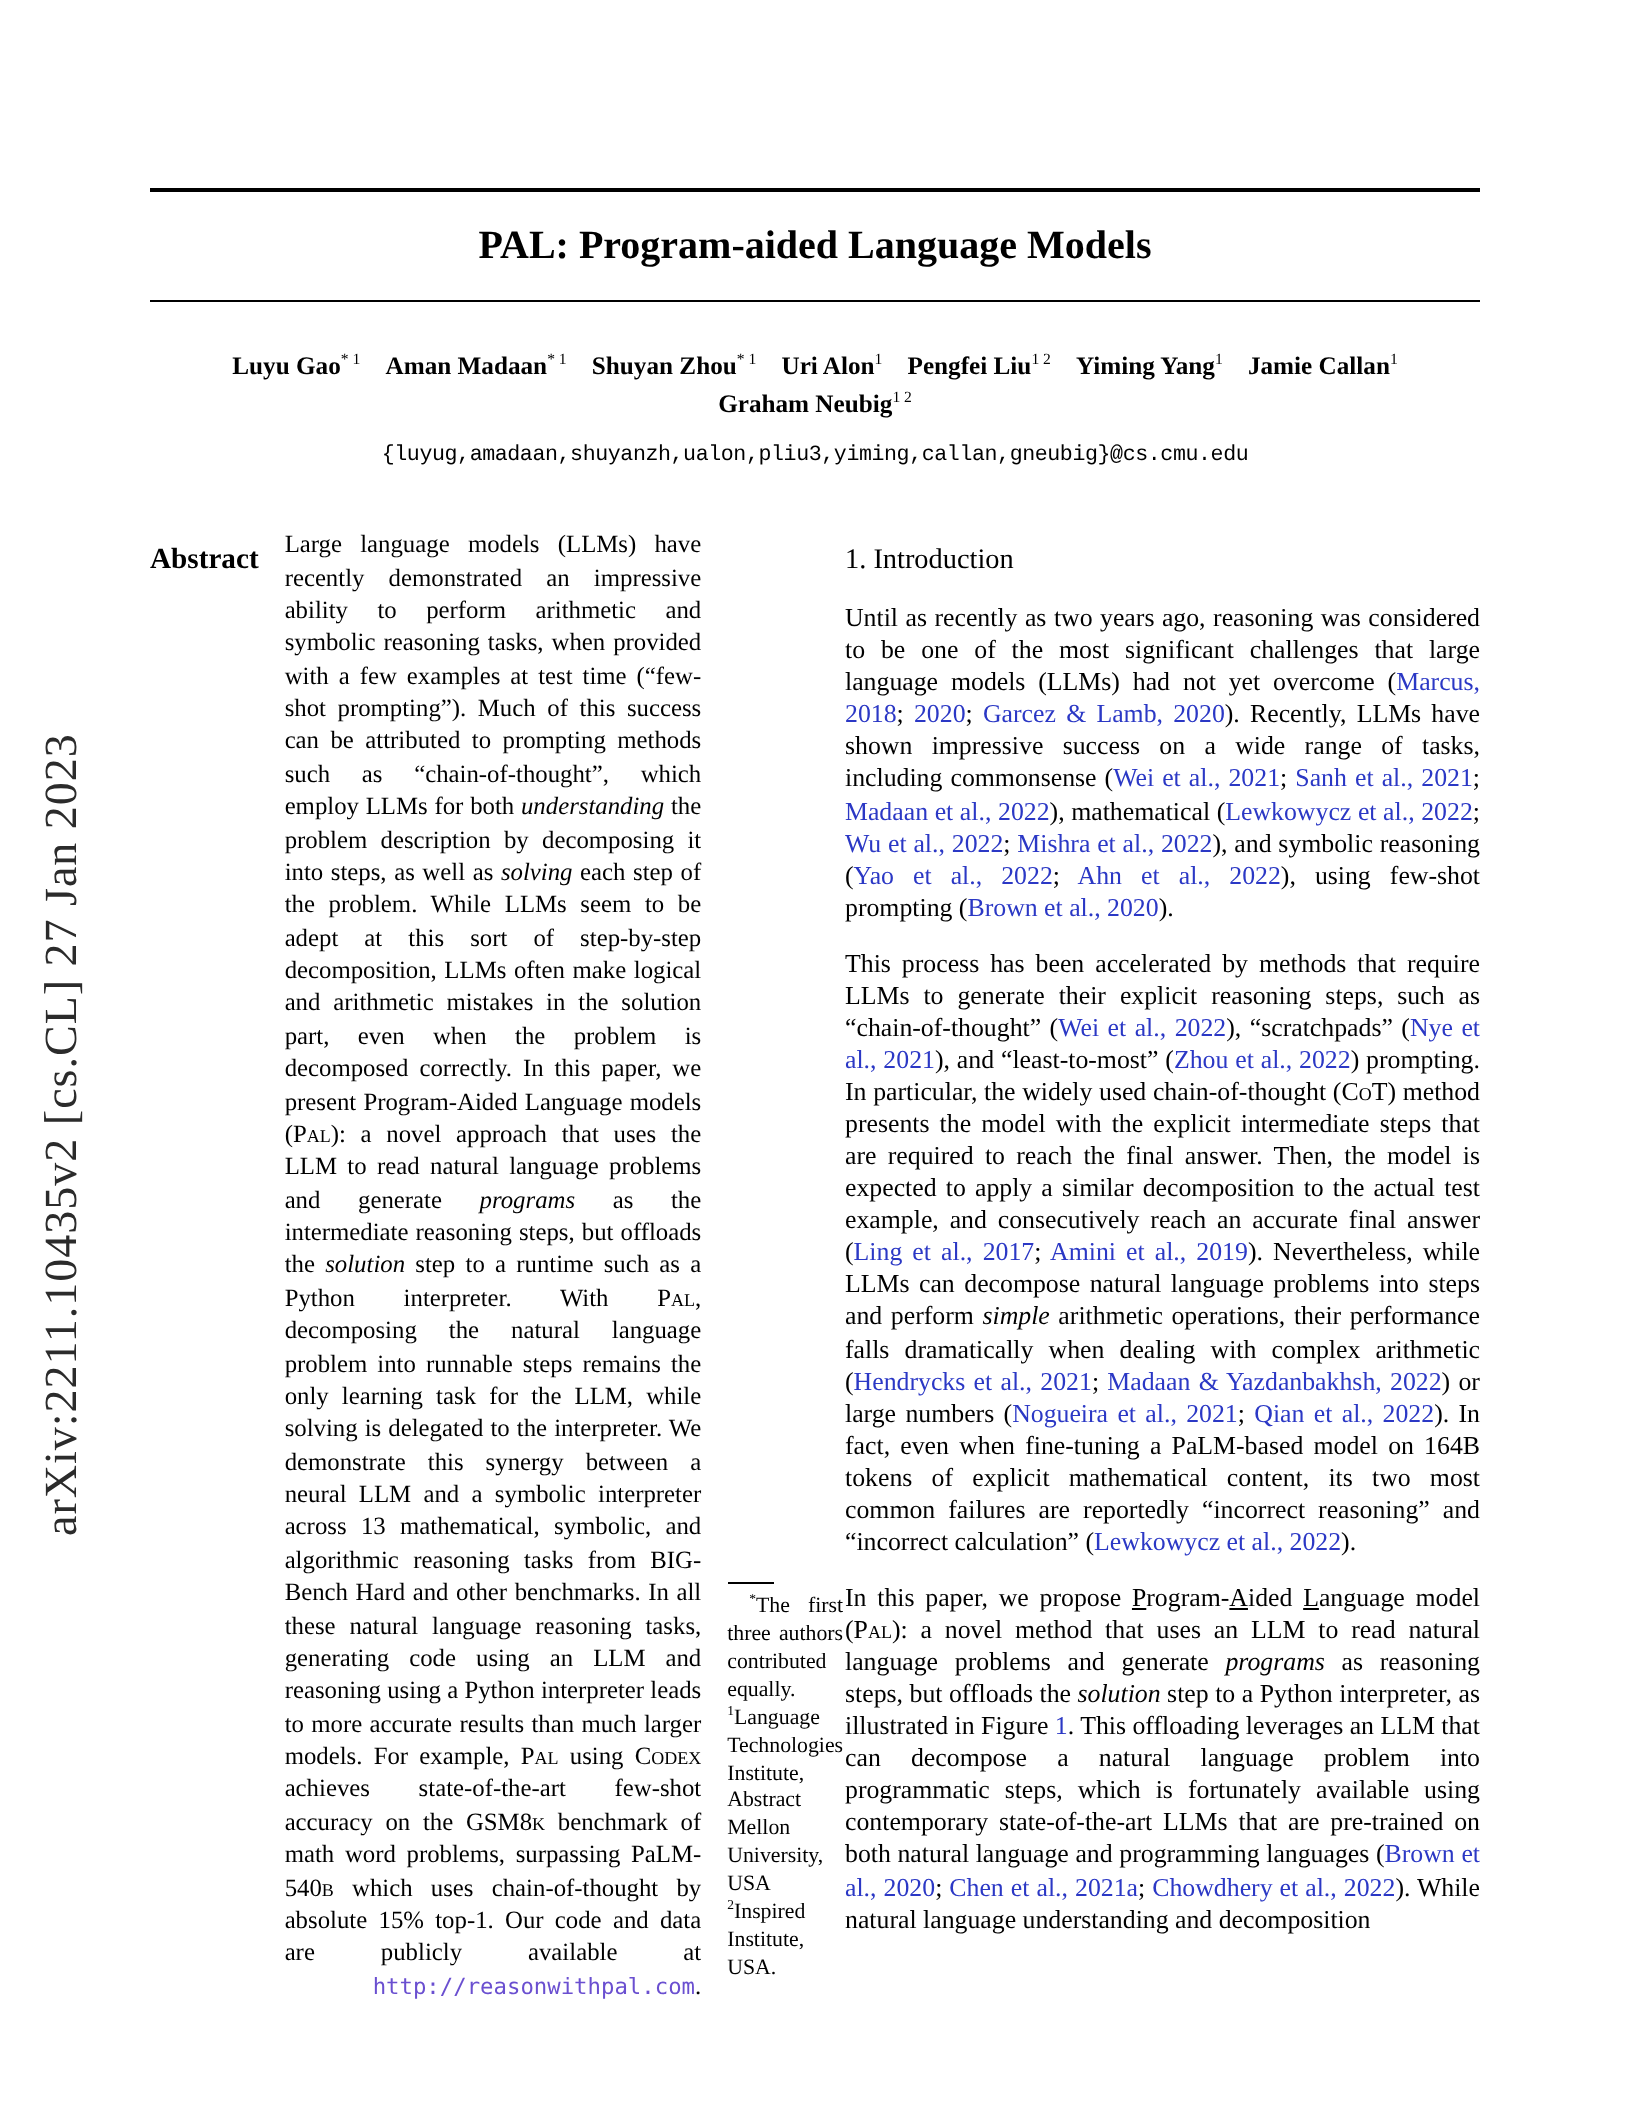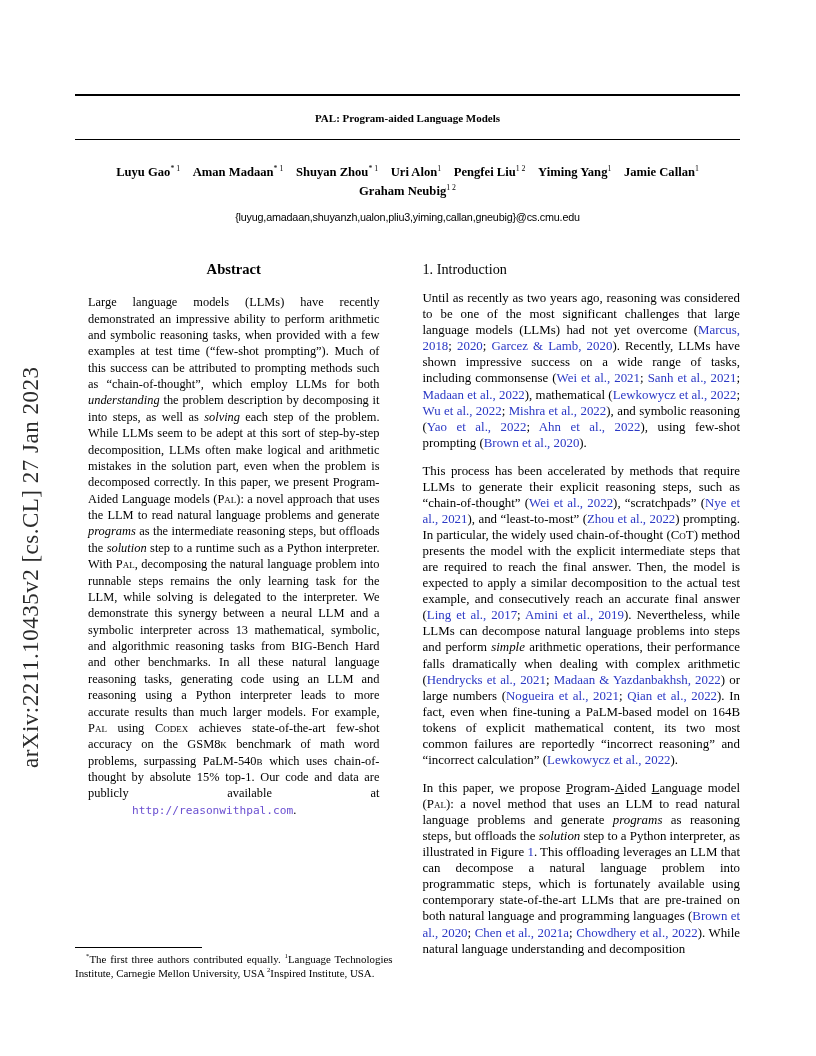--- a/index.html
+++ b/index.html
@@ -24,40 +24,40 @@
     letter-spacing: 0.5px;
     color: #2b2b2b;
   }
 
   .content { padding: 94px 76px 0 75px; }
 
   .rule-thick { border-top: 2px solid #000; height: 0; }
   .rule-thin  { border-top: 1.4px solid #000; height: 0; }
 
   .title {
-    font-size: 11px;
+    font-size: 20px;
     font-weight: bold;
     text-align: center;
     margin: 16px 0 15px 0;
   }
 
   .authors-block { margin-top: 23px; text-align: center; font-size: 12.6px; line-height: 1.45; }
   .authors-line2 { margin-top: 1px; }
 
   .emails {
     margin-top: 9px;
     text-align: center;
-    font-family: Liberation Sans, sans-serif;
+    font-family: Liberation Mono, monospace;
     font-size: 10.8px;
     letter-spacing: -0.2px;
   }
 
   .columns { display: flex; gap: 30px; margin-top: 28px; height: 736px; }
   .col { flex: 1; min-width: 0; }
-  .col-left { display: flex; flex-direction: column; }
+  .col-left { display: flex; }
 
   .abstract-heading {
     text-align: center;
     font-size: 14.6px;
     font-weight: bold;
     margin: 8px 0 16px 0;
   }
   .abstract-body {
     margin: 0;
     padding: 0 13px;
@@ -121,21 +121,21 @@
     </div>
 
     <div class="columns">
 
       <div class="col col-left">
         <h2 class="abstract-heading">Abstract</h2>
         <p class="abstract-body"><span>Large language models (LLMs) have recently demonstrated an impressive ability to perform arithmetic and symbolic reasoning tasks, when provided with a few examples at test time (“few-shot prompting”). Much of this success can be attributed to prompting methods such as “chain-of-thought”, which employ LLMs for both </span><span class="it">understanding</span><span> the problem description by decomposing it into steps, as well as </span><span class="it">solving</span><span> each step of the problem. While LLMs seem to be adept at this sort of step-by-step decomposition, LLMs often make logical and arithmetic mistakes in the solution part, even when the problem is decomposed correctly. In this paper, we present Program-Aided Language models (</span><span class="sc">Pal</span><span>): a novel approach that uses the LLM to read natural language problems and generate </span><span class="it">programs</span><span> as the intermediate reasoning steps, but offloads the </span><span class="it">solution</span><span> step to a runtime such as a Python interpreter. With </span><span class="sc">Pal</span><span>, decomposing the natural language problem into runnable steps remains the only learning task for the LLM, while solving is delegated to the interpreter. We demonstrate this synergy between a neural LLM and a symbolic interpreter across 13 mathematical, symbolic, and algorithmic reasoning tasks from BIG-Bench Hard and other benchmarks. In all these natural language reasoning tasks, generating code using an LLM and reasoning using a Python interpreter leads to more accurate results than much larger models. For example, </span><span class="sc">Pal</span><span> using </span><span class="sc">Codex</span><span> achieves state-of-the-art few-shot accuracy on the </span><span class="sc">GSM8k</span><span> benchmark of math word problems, surpassing PaLM-540</span><span class="sc">b</span><span> which uses chain-of-thought by absolute 15% top-1. Our code and data are publicly available at </span><span class="url">http://reasonwithpal.com</span><span>.</span></p>
 
         <div class="footnote-block">
           <div class="footnote-rule"></div>
-          <p class="footnote"><span class="sup">*</span><span>The first three authors contributed equally.  </span><span class="sup">1</span><span>Language Technologies Institute, Carnegie Mellon University, USA  </span><span class="sup">2</span><span>Inspired Institute, USA.</span></p>
+          <p class="footnote"><span class="sup">*</span><span>The first three authors contributed equally.  </span><span class="sup">1</span><span>Language Technologies Institute, Abstract Mellon University, USA  </span><span class="sup">2</span><span>Inspired Institute, USA.</span></p>
         </div>
       </div>
 
       <div class="col col-right">
         <h2 class="section-heading">1. Introduction</h2>
         <p class="body-par"><span>Until as recently as two years ago, reasoning was considered to be one of the most significant challenges that large language models (LLMs) had not yet overcome (</span><span class="cite">Marcus, 2018</span><span>; </span><span class="cite">2020</span><span>; </span><span class="cite">Garcez &amp; Lamb, 2020</span><span>). Recently, LLMs have shown impressive success on a wide range of tasks, including commonsense (</span><span class="cite">Wei et al., 2021</span><span>; </span><span class="cite">Sanh et al., 2021</span><span>; </span><span class="cite">Madaan et al., 2022</span><span>), mathematical (</span><span class="cite">Lewkowycz et al., 2022</span><span>; </span><span class="cite">Wu et al., 2022</span><span>; </span><span class="cite">Mishra et al., 2022</span><span>), and symbolic reasoning (</span><span class="cite">Yao et al., 2022</span><span>; </span><span class="cite">Ahn et al., 2022</span><span>), using few-shot prompting (</span><span class="cite">Brown et al., 2020</span><span>).</span></p>
         <p class="body-par"><span>This process has been accelerated by methods that require LLMs to generate their explicit reasoning steps, such as “chain-of-thought” (</span><span class="cite">Wei et al., 2022</span><span>), “scratchpads” (</span><span class="cite">Nye et al., 2021</span><span>), and “least-to-most” (</span><span class="cite">Zhou et al., 2022</span><span>) prompting. In particular, the widely used chain-of-thought (</span><span class="sc">CoT</span><span>) method presents the model with the explicit intermediate steps that are required to reach the final answer. Then, the model is expected to apply a similar decomposition to the actual test example, and consecutively reach an accurate final answer (</span><span class="cite">Ling et al., 2017</span><span>; </span><span class="cite">Amini et al., 2019</span><span>). Nevertheless, while LLMs can decompose natural language problems into steps and perform </span><span class="it">simple</span><span> arithmetic operations, their performance falls dramatically when dealing with complex arithmetic (</span><span class="cite">Hendrycks et al., 2021</span><span>; </span><span class="cite">Madaan &amp; Yazdanbakhsh, 2022</span><span>) or large numbers (</span><span class="cite">Nogueira et al., 2021</span><span>; </span><span class="cite">Qian et al., 2022</span><span>). In fact, even when fine-tuning a PaLM-based model on 164B tokens of explicit mathematical content, its two most common failures are reportedly “incorrect reasoning” and “incorrect calculation” (</span><span class="cite">Lewkowycz et al., 2022</span><span>).</span></p>
         <p class="body-par"><span>In this paper, we propose </span><span class="ul">P</span><span>rogram-</span><span class="ul">A</span><span>ided </span><span class="ul">L</span><span>anguage model (</span><span class="sc">Pal</span><span>): a novel method that uses an LLM to read natural language problems and generate </span><span class="it">programs</span><span> as reasoning steps, but offloads the </span><span class="it">solution</span><span> step to a Python interpreter, as illustrated in Figure </span><span class="cite">1</span><span>. This offloading leverages an LLM that can decompose a natural language problem into programmatic steps, which is fortunately available using contemporary state-of-the-art LLMs that are pre-trained on both natural language and programming languages  (</span><span class="cite">Brown et al., 2020</span><span>; </span><span class="cite">Chen et al., 2021a</span><span>; </span><span class="cite">Chowdhery et al., 2022</span><span>). While natural language understanding and decomposition</span></p>
       </div>
 

